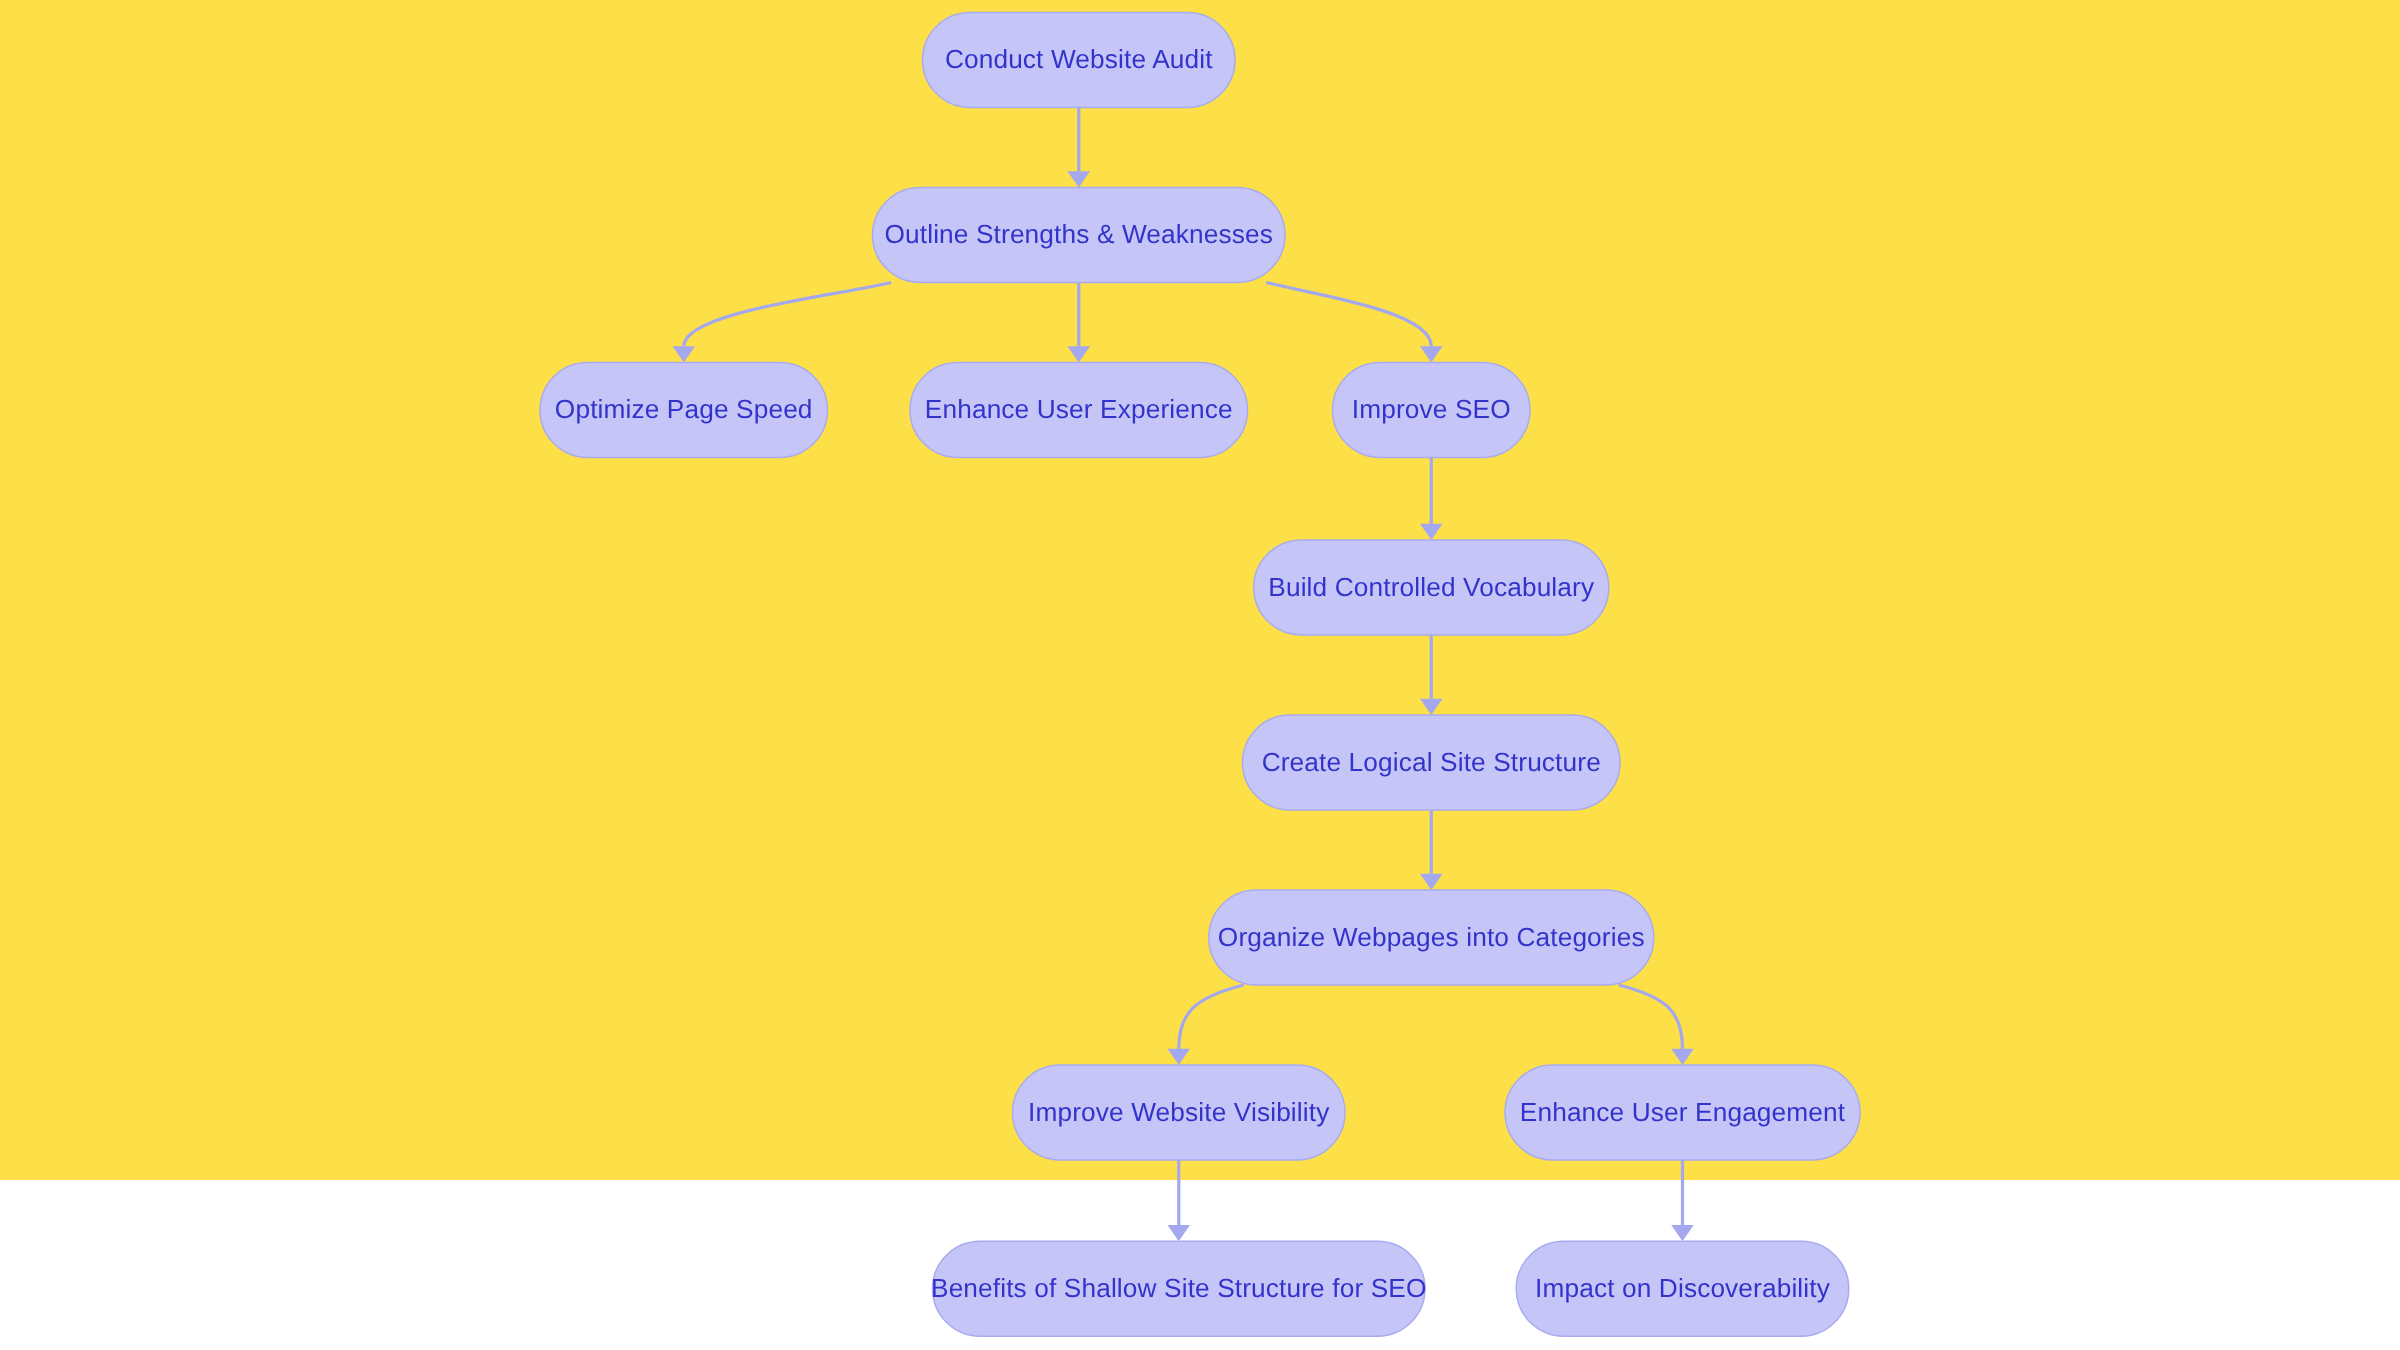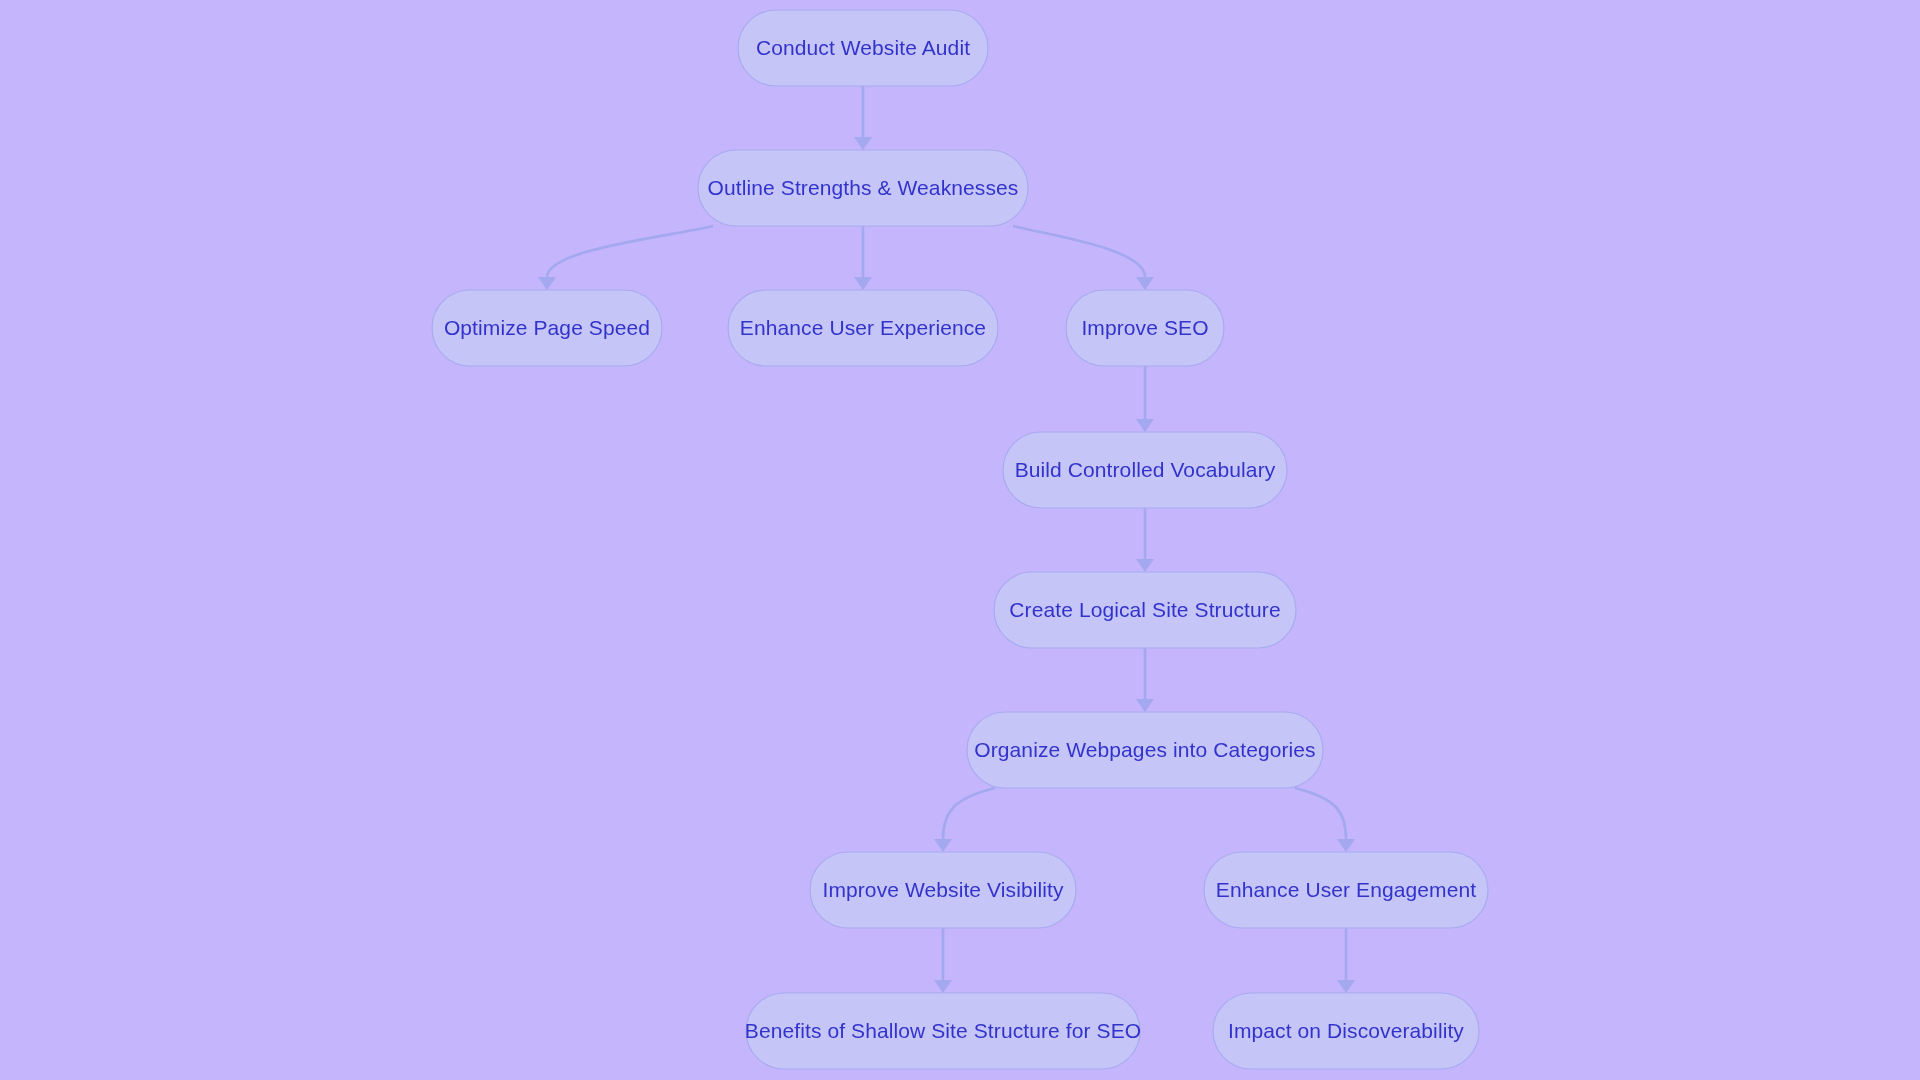--- a/index.html
+++ b/index.html
@@ -8,22 +8,22 @@
     padding: 0;
     width: 1920px;
     height: 1080px;
     background: #ffffff;
     overflow: hidden;
     font-family: "Liberation Sans", sans-serif;
   }
   #flowchart-canvas {
     position: relative;
     width: 1920px;
-    height: 1080px;
-    background: #c4b5fd;
+    height: 944px;
+    background: #fde047;
   }
   svg#diagram {
     position: absolute;
     top: 0;
     left: 0;
     width: 1920px;
     height: 1080px;
     display: block;
   }
   .node-shape {

